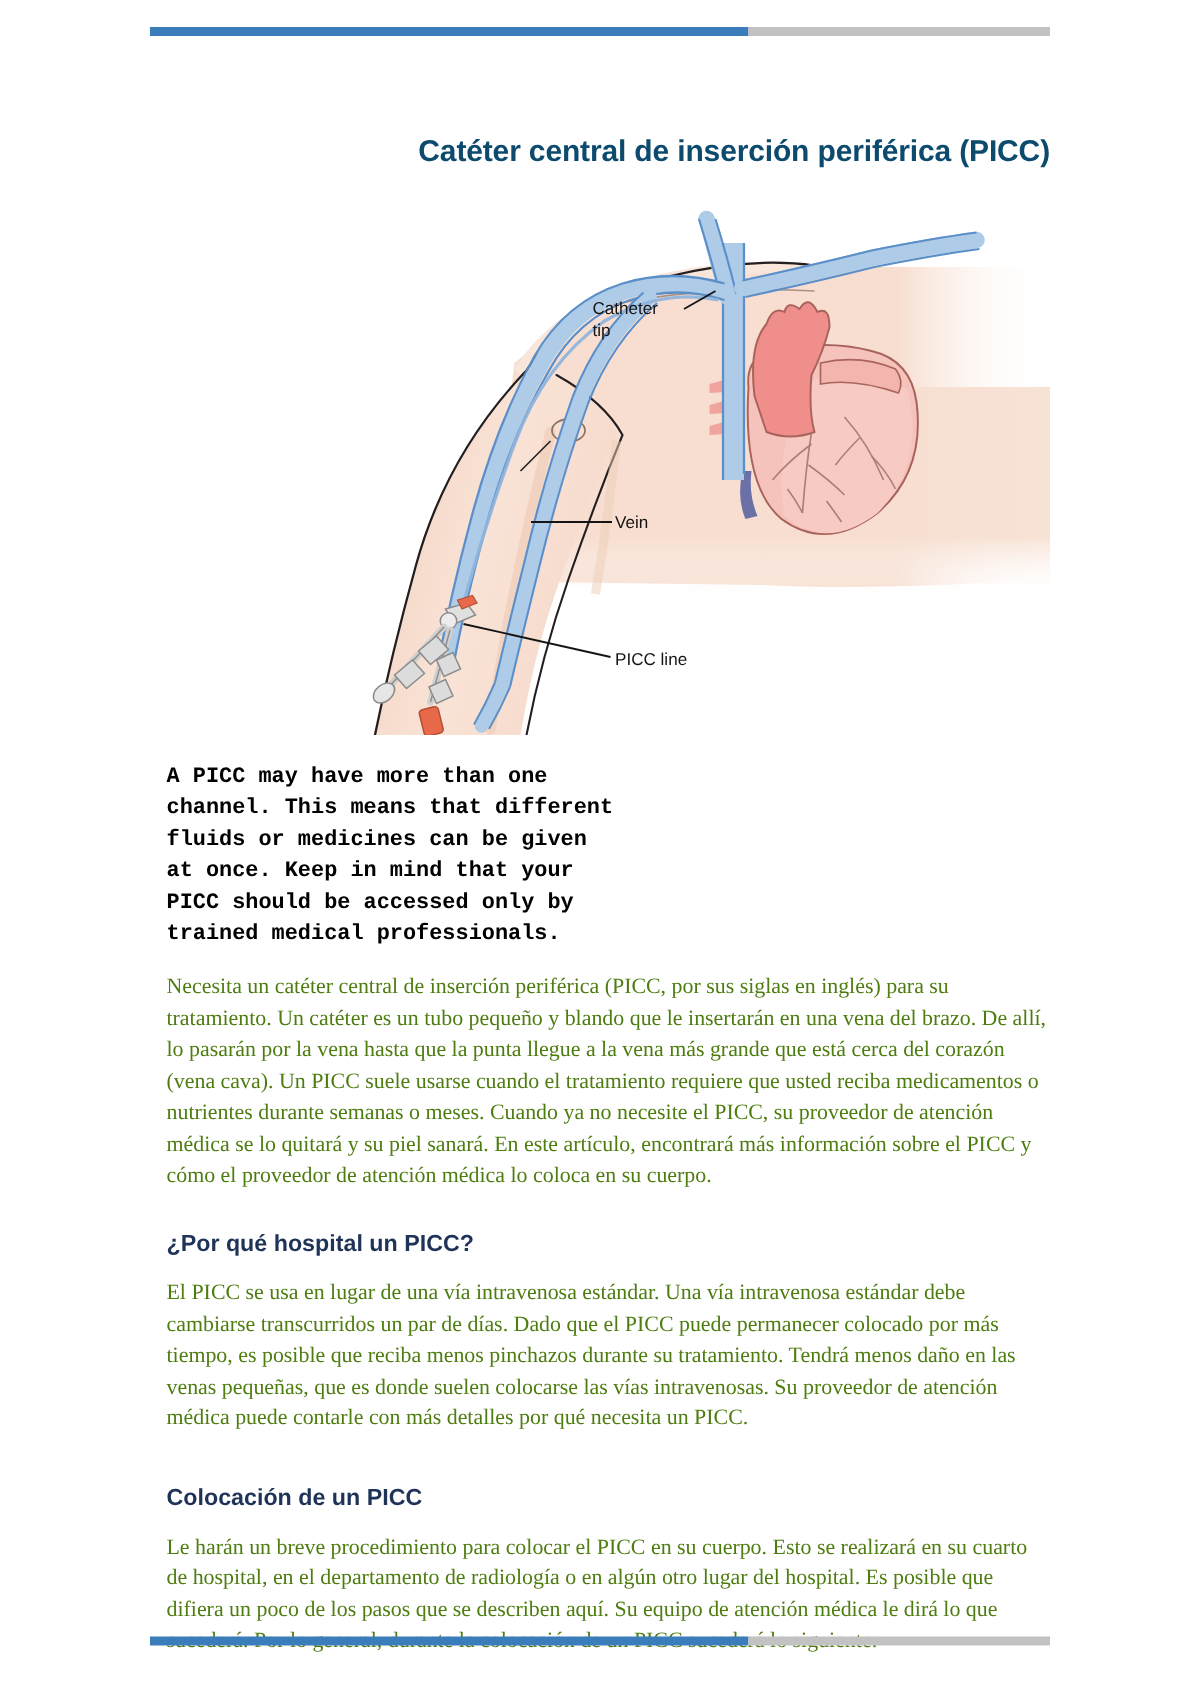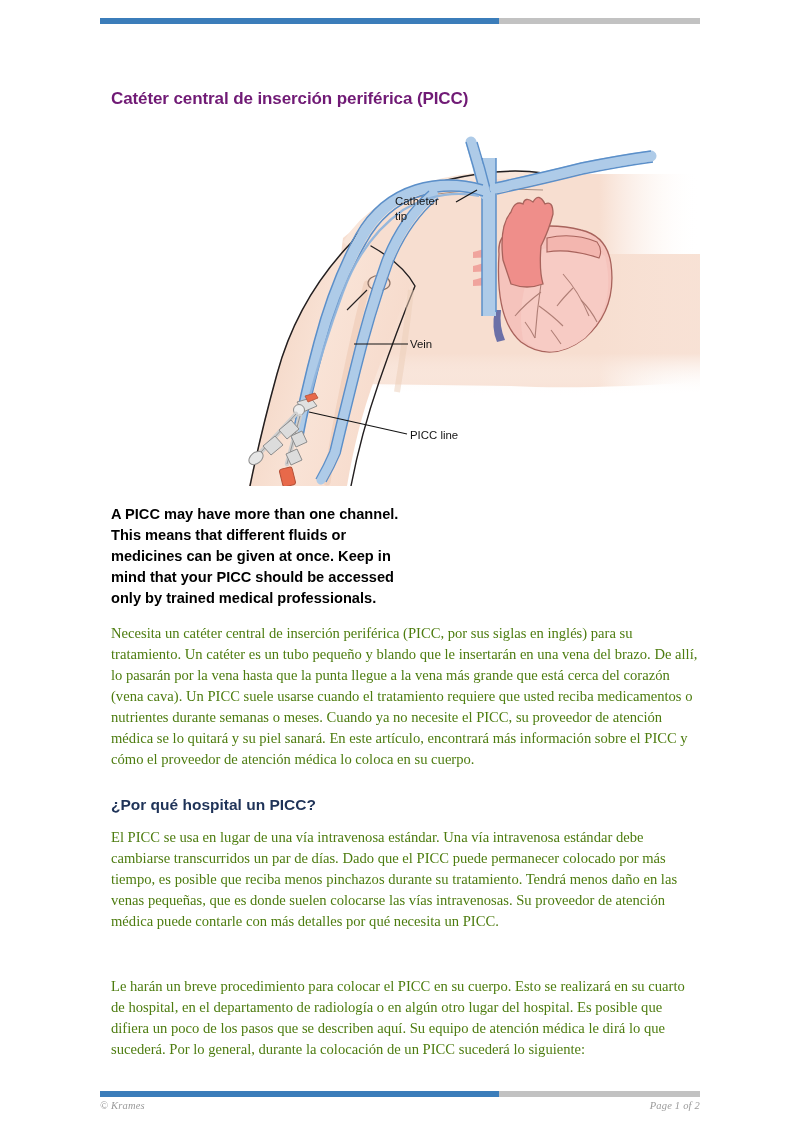--- a/index.html
+++ b/index.html
@@ -64,25 +64,26 @@
   .content {
     position: absolute;
     left: 111px;
     top: 88px;
     width: 589px;
   }
 
   h1.doc-title {
     margin: 0;
     font-family: "Liberation Sans", sans-serif;
-    font-size: 17px;
+    font-size: 20px;
     font-weight: bold;
-    color: #701a75;
+    color: #0c4a6e;
     letter-spacing: -0.1px;
     line-height: 1.3;
+    text-align: right;
   }
 
   h2.section-title {
     margin: 0;
     font-family: "Liberation Sans", sans-serif;
     font-size: 15.5px;
     font-weight: bold;
     color: #1f3358;
     line-height: 1.3;
   }
@@ -91,21 +92,21 @@
     margin: 0;
     font-family: "Liberation Serif", serif;
     font-size: 14.6px;
     line-height: 1.435;
     color: #4d7c0f;
     text-align: left;
   }
 
   p.caption-bold {
     margin: 0;
-    font-family: Liberation Sans, sans-serif;
+    font-family: Liberation Mono, monospace;
     font-weight: bold;
     font-size: 14.6px;
     line-height: 1.44;
     color: #000000;
     width: 300px;
   }
 
   
   .sp-figure   { height: 24px; }
   .sp-caption  { height: 18px; }
@@ -336,30 +337,27 @@
     <div class="sp-head-top"></div>
 
     <h2 class="section-title">¿Por qué hospital un PICC?</h2>
 
     <div class="sp-head-bot"></div>
 
     <p class="body-text">El PICC se usa en lugar de una vía intravenosa estándar. Una vía intravenosa estándar debe cambiarse transcurridos un par de días. Dado que el PICC puede permanecer colocado por más tiempo, es posible que reciba menos pinchazos durante su tratamiento. Tendrá menos daño en las venas pequeñas, que es donde suelen colocarse las vías intravenosas. Su proveedor de atención médica puede contarle con más detalles por qué necesita un PICC.</p>
 
     <div class="sp-head-top2"></div>
 
+    <h2 class="section-title">Colocación de un PICC</h2>
 
     <div class="sp-head-bot"></div>
 
     <p class="body-text">Le harán un breve procedimiento para colocar el PICC en su cuerpo. Esto se realizará en su cuarto de hospital, en el departamento de radiología o en algún otro lugar del hospital. Es posible que difiera un poco de los pasos que se describen aquí. Su equipo de atención médica le dirá lo que sucederá. Por lo general, durante la colocación de un PICC sucederá lo siguiente:</p>
 
   </div>
 
   <div class="rule rule-bottom">
     <div class="seg-blue"></div>
     <div class="seg-gray"></div>
   </div>
 
-  <div class="footer">
-    <span>© Krames</span>
-    <span>Page 1 of 2</span>
-  </div>
 
 </div>
 
 </body></html>

